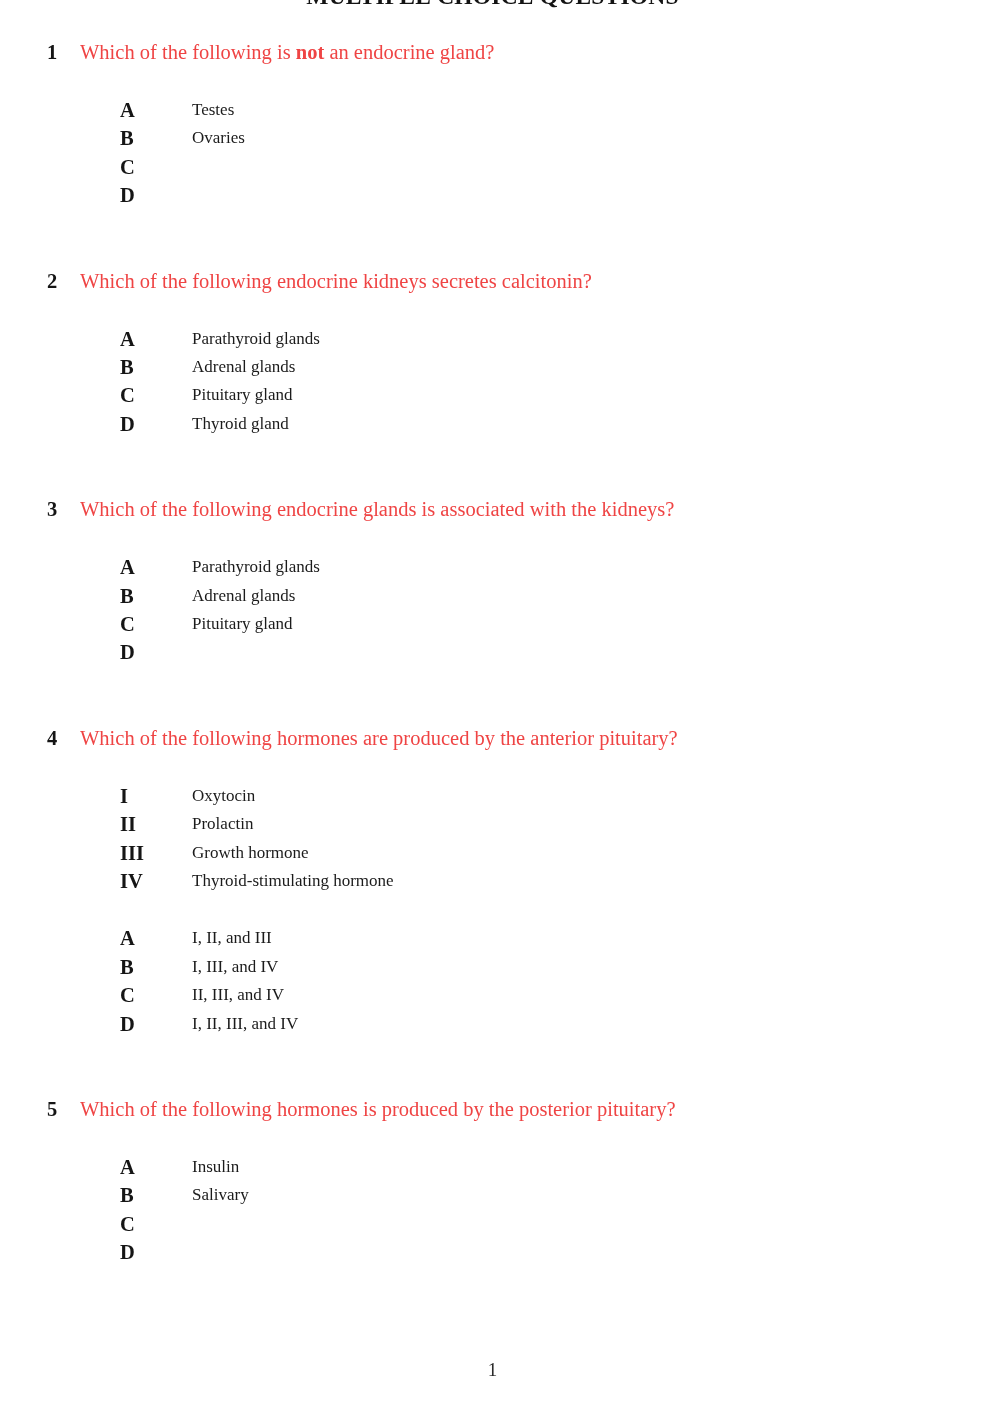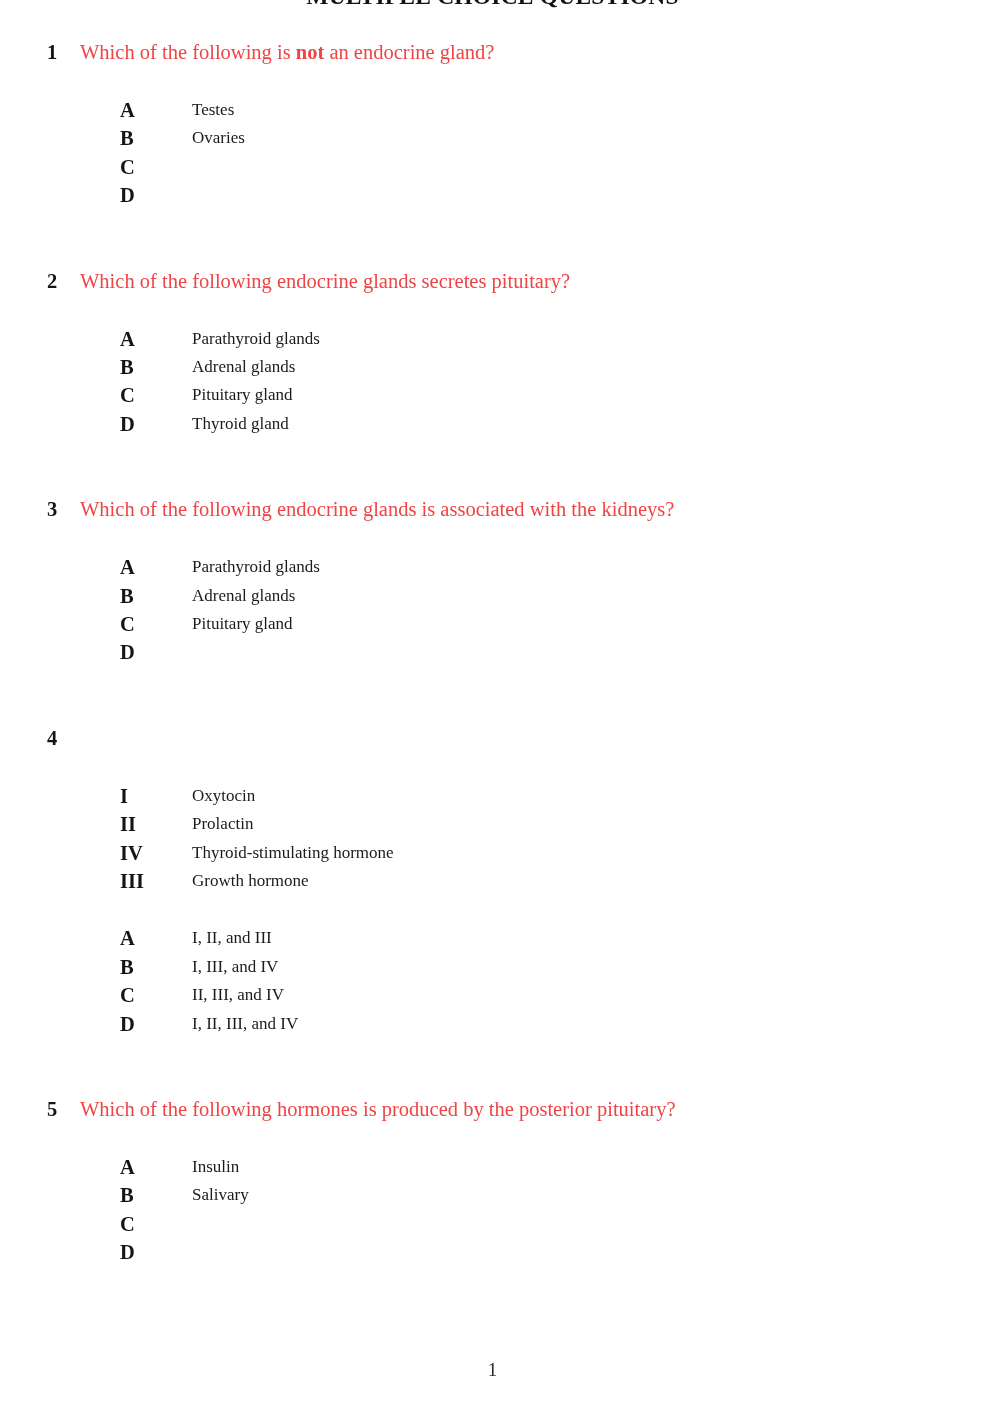--- a/index.html
+++ b/index.html
@@ -164,21 +164,21 @@
         </li>
         <li class="option-row">
           <span class="option-key">D</span>
         </li>
       </ul>
     </div>
 
     <div class="question-block">
       <div class="question-line">
         <span class="q-number">2</span>
-        <span class="q-text">Which of the following endocrine glands secretes pituitary?</span>
+        <span class="q-text">Which of the following endocrine kidneys secretes calcitonin?</span>
       </div>
       <ul class="option-list gap-before">
         <li class="option-row">
           <span class="option-key">A</span>
           <span class="option-text">Parathyroid glands</span>
         </li>
         <li class="option-row">
           <span class="option-key">B</span>
           <span class="option-text">Adrenal glands</span>
         </li>
@@ -213,38 +213,39 @@
         </li>
         <li class="option-row">
           <span class="option-key">D</span>
         </li>
       </ul>
     </div>
 
     <div class="question-block">
       <div class="question-line">
         <span class="q-number">4</span>
+        <span class="q-text">Which of the following hormones are produced by the anterior pituitary?</span>
       </div>
       <ul class="option-list gap-before">
         <li class="option-row">
           <span class="option-key">I</span>
           <span class="option-text">Oxytocin</span>
         </li>
         <li class="option-row">
           <span class="option-key">II</span>
           <span class="option-text">Prolactin</span>
         </li>
         <li class="option-row">
+          <span class="option-key">III</span>
+          <span class="option-text">Growth hormone</span>
+        </li>
+        <li class="option-row">
           <span class="option-key">IV</span>
           <span class="option-text">Thyroid-stimulating hormone</span>
         </li>
-        <li class="option-row">
-          <span class="option-key">III</span>
-          <span class="option-text">Growth hormone</span>
-        </li>
       </ul>
       <ul class="option-list gap-before">
         <li class="option-row">
           <span class="option-key">A</span>
           <span class="option-text">I, II, and III</span>
         </li>
         <li class="option-row">
           <span class="option-key">B</span>
           <span class="option-text">I, III, and IV</span>
         </li>

